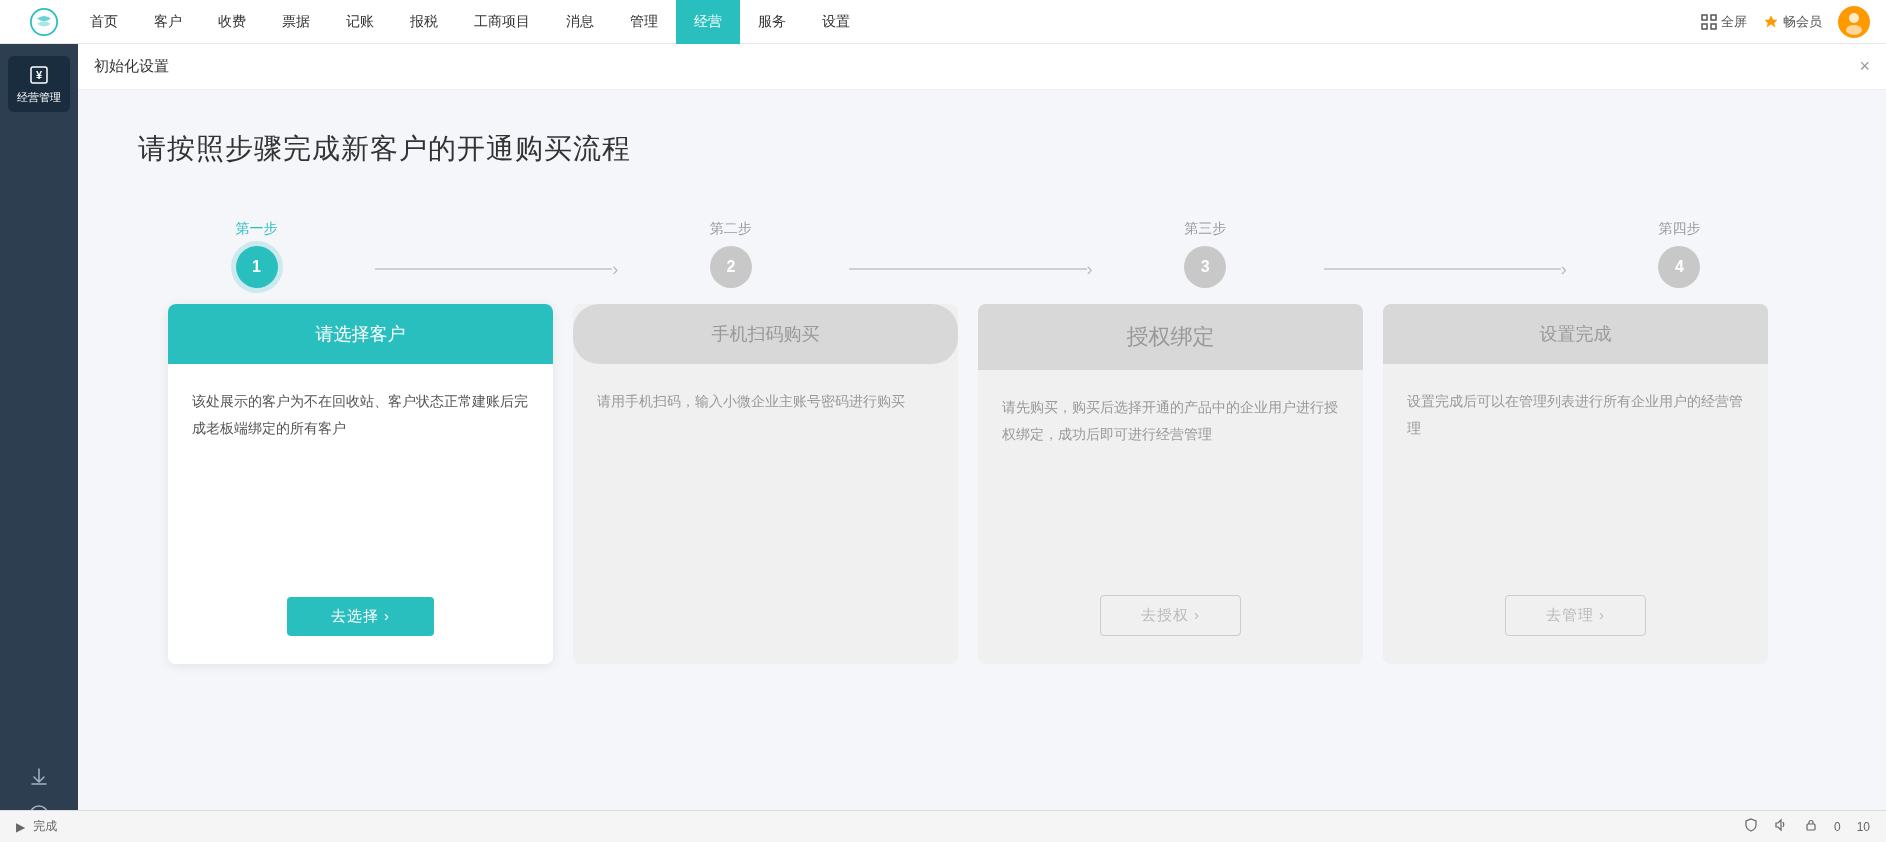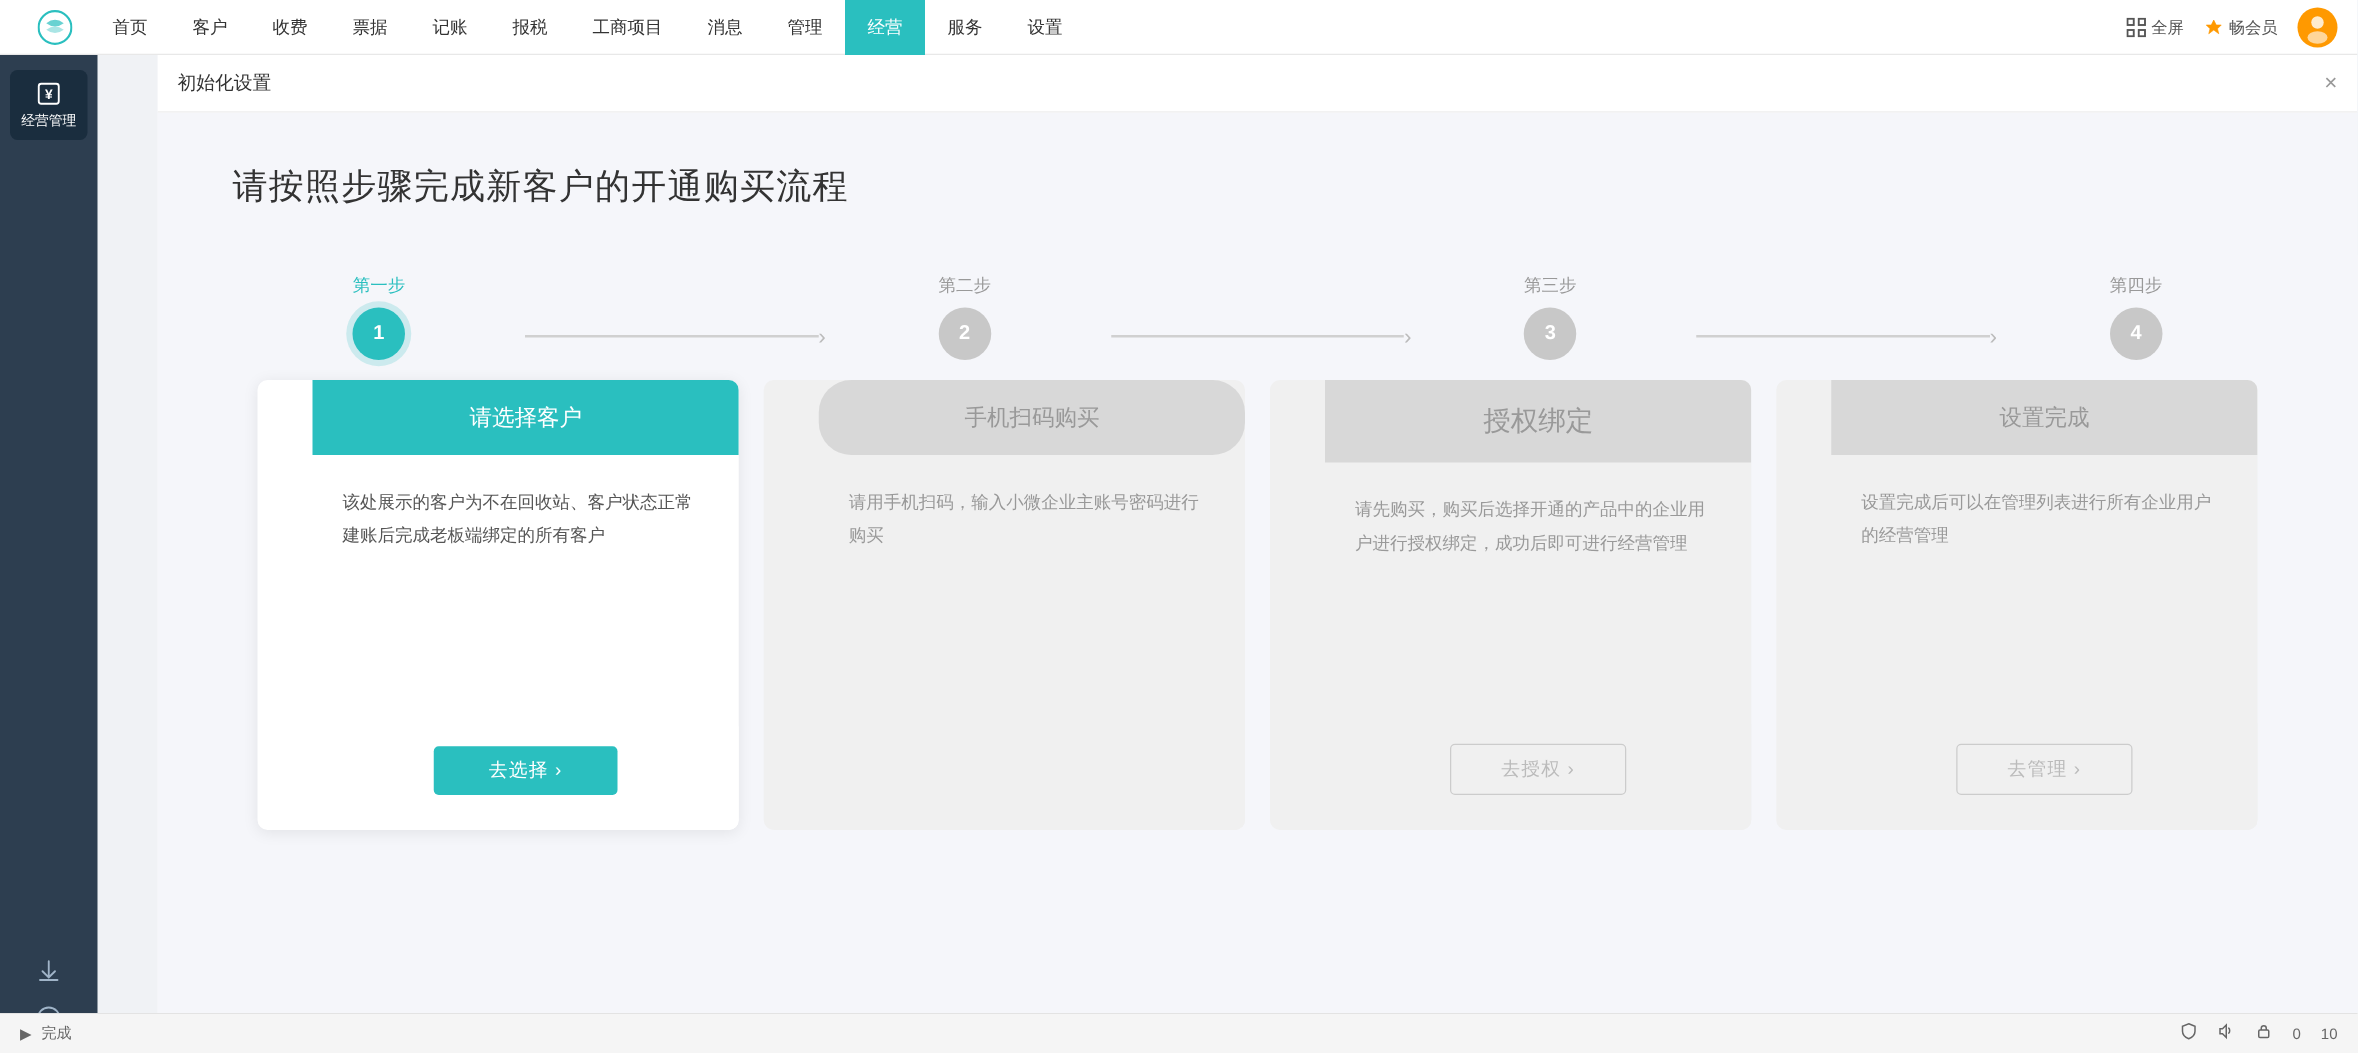--- a/index.html
+++ b/index.html
@@ -41,21 +41,20 @@
     }
     .sidebar-item.active { background: #1a2d3e; color: #fff; }
     .sidebar-item svg { width: 22px; height: 22px; margin-bottom: 4px; }
     .sidebar-bottom { margin-top: auto; margin-bottom: 16px; display: flex; flex-direction: column; align-items: center; gap: 16px; }
     .sidebar-bottom-icon { color: #a0b4c8; cursor: pointer; display: flex; align-items: center; justify-content: center; }
 
     
     .main-content {
       flex: 1; background: #f5f6fa; display: flex; flex-direction: column; padding: 16px; position: relative;
       overflow: hidden;
-      margin-left: 48px;
     }
     .page-header {
       display: flex; align-items: center; justify-content: space-between;
       background: #fff; padding: 10px 16px; margin-bottom: 0;
       font-size: 15px; font-weight: 500; color: #333;
       border-bottom: 1px solid #eee;
       position: absolute; top: 0; left: 0; right: 0; height: 46px;
     }
     .close-btn { cursor: pointer; color: #999; font-size: 18px; }
     .content-area {
@@ -63,21 +62,21 @@
       display: flex; flex-direction: column; align-items: flex-start; padding: 30px 40px; gap: 12px;
     }
 
     
     .flow-title { font-size: 28px; color: #333; font-weight: 400; margin-bottom: 40px; letter-spacing: 1px; }
 
     
     .cards-row { display: flex; gap: 20px; width: 100%; max-width: 1600px; align-items: flex-start; }
 
     .step-card {
-      flex: 1; border-radius: 8px; overflow: hidden; min-height: 380px; display: flex; flex-direction: column; padding-left: 44px;
+      flex: 1; border-radius: 8px; overflow: hidden; min-height: 380px; display: flex; flex-direction: column;
     }
     .step-card.active-card { background: #fff; box-shadow: 0 2px 12px rgba(42,191,191,0.15); }
     .step-card.inactive-card { background: #f0f0f0; }
 
     .action-btn {
       padding: 10px 40px; border-radius: 4px; font-size: 15px; cursor: pointer; border: none; letter-spacing: 1px;
       display: flex; align-items: center; gap: 6px;
     }
     .action-btn.primary { background: #2abfbf; color: #fff; }
     .action-btn.secondary { background: transparent; color: #bbb; border: 1px solid #ccc; cursor: not-allowed; }

